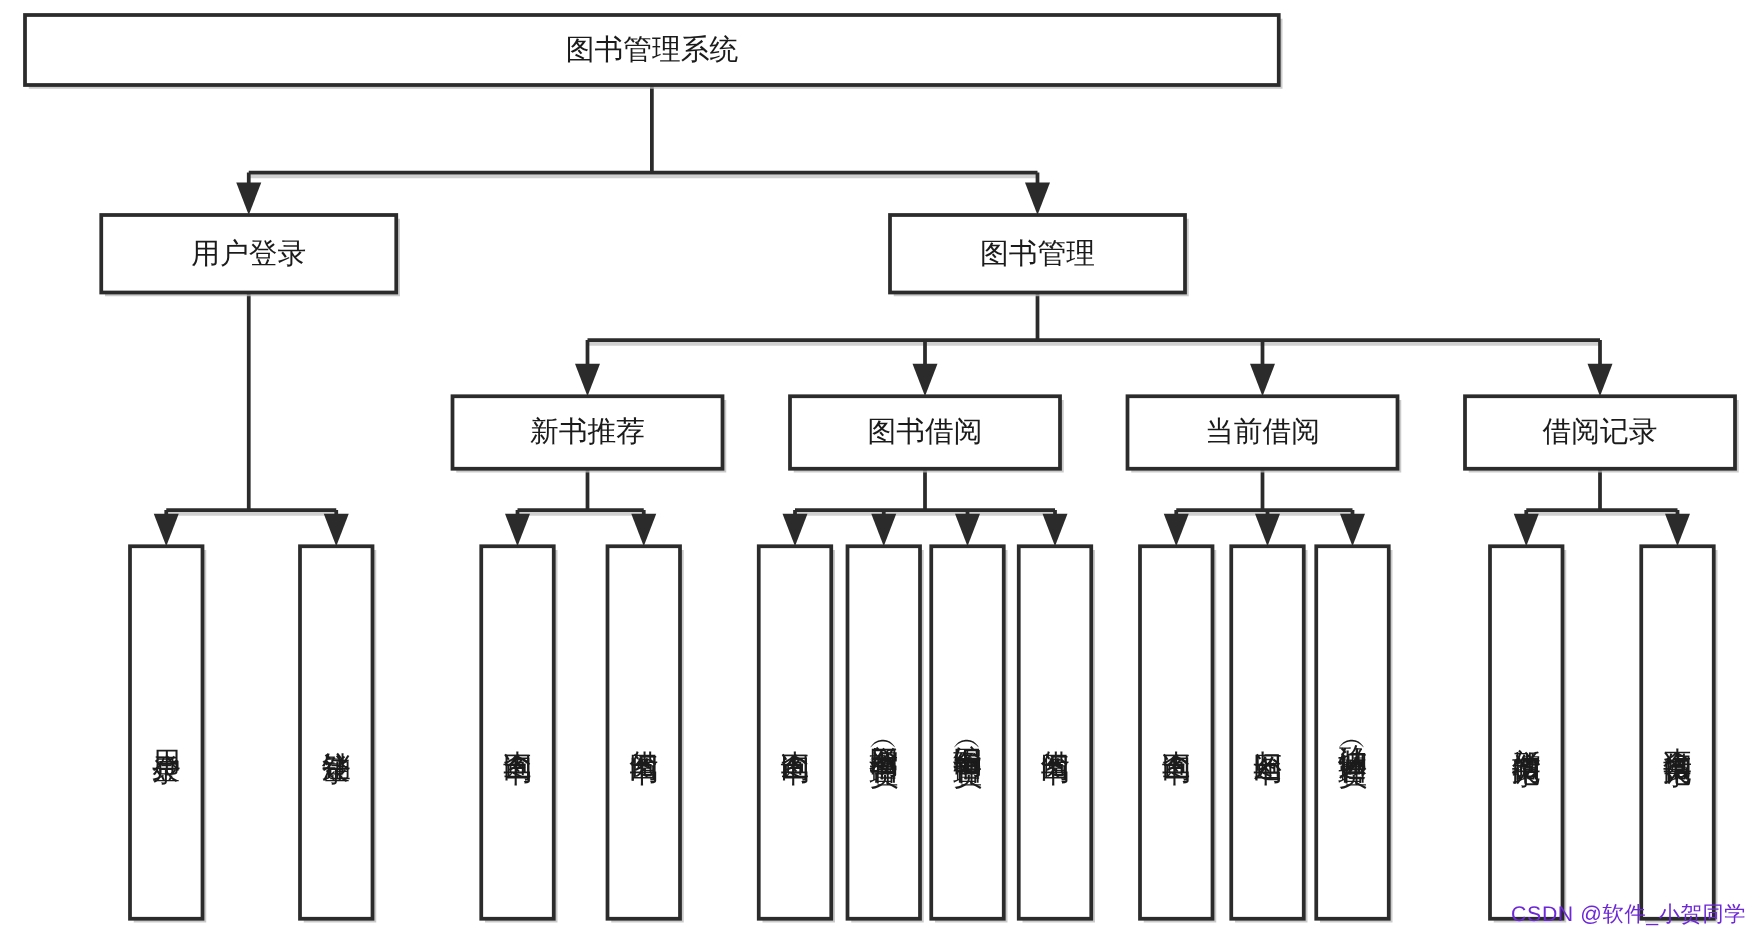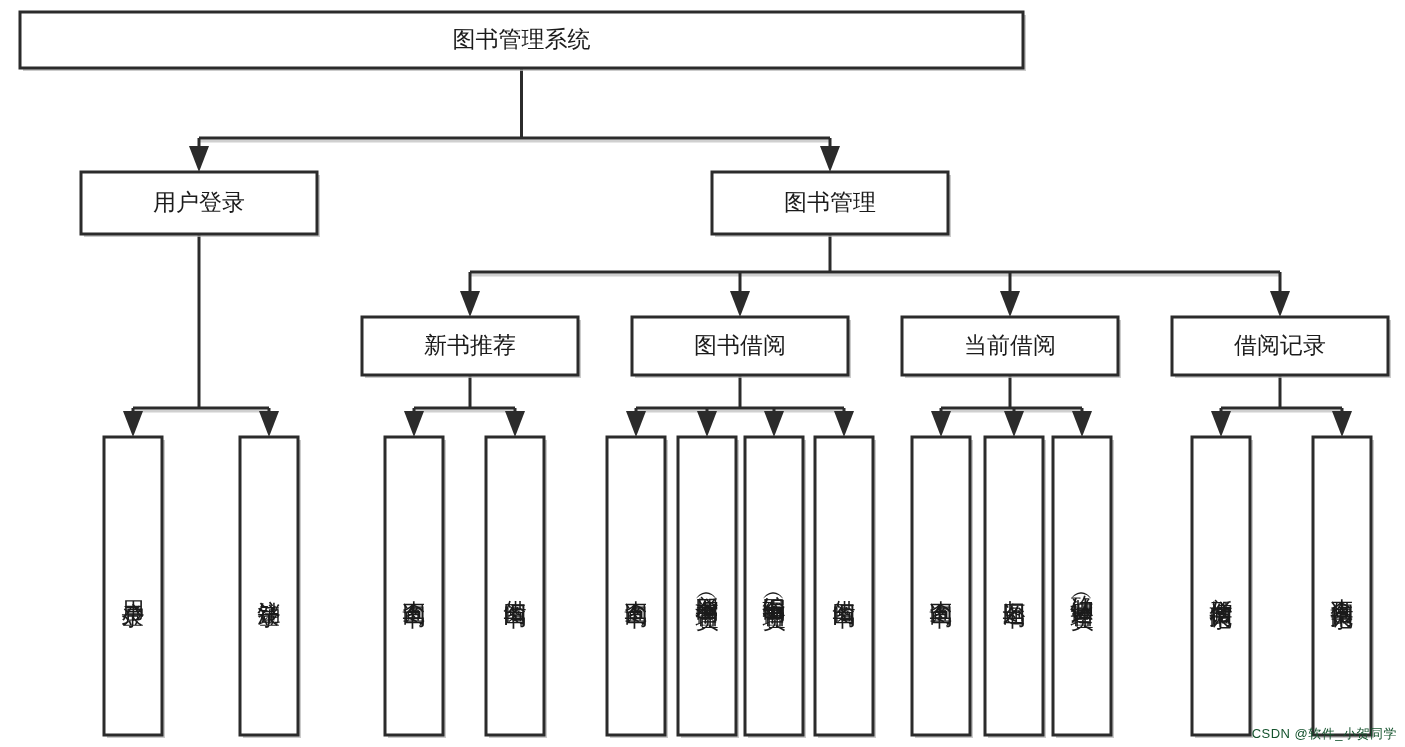--- a/index.html
+++ b/index.html
@@ -71,22 +71,22 @@
     letter-spacing: 2px;
     color: #1b1b1b;
     white-space: nowrap;
     pointer-events: none;
   }
   #watermark {
     position: absolute;
     right: 8px;
     bottom: 4px;
     font-family: "Liberation Sans", "DejaVu Sans", sans-serif;
-    font-size: 13px;
-    color: #14532d;
+    font-size: 17px;
+    color: #6d28d9;
     letter-spacing: 0.5px;
     white-space: nowrap;
   }
 </style>
 </head>
 <body>
 
 <div id="diagram-root">
 
   <svg id="flowchart" viewBox="0 0 1405 747" xmlns="http://www.w3.org/2000/svg">

